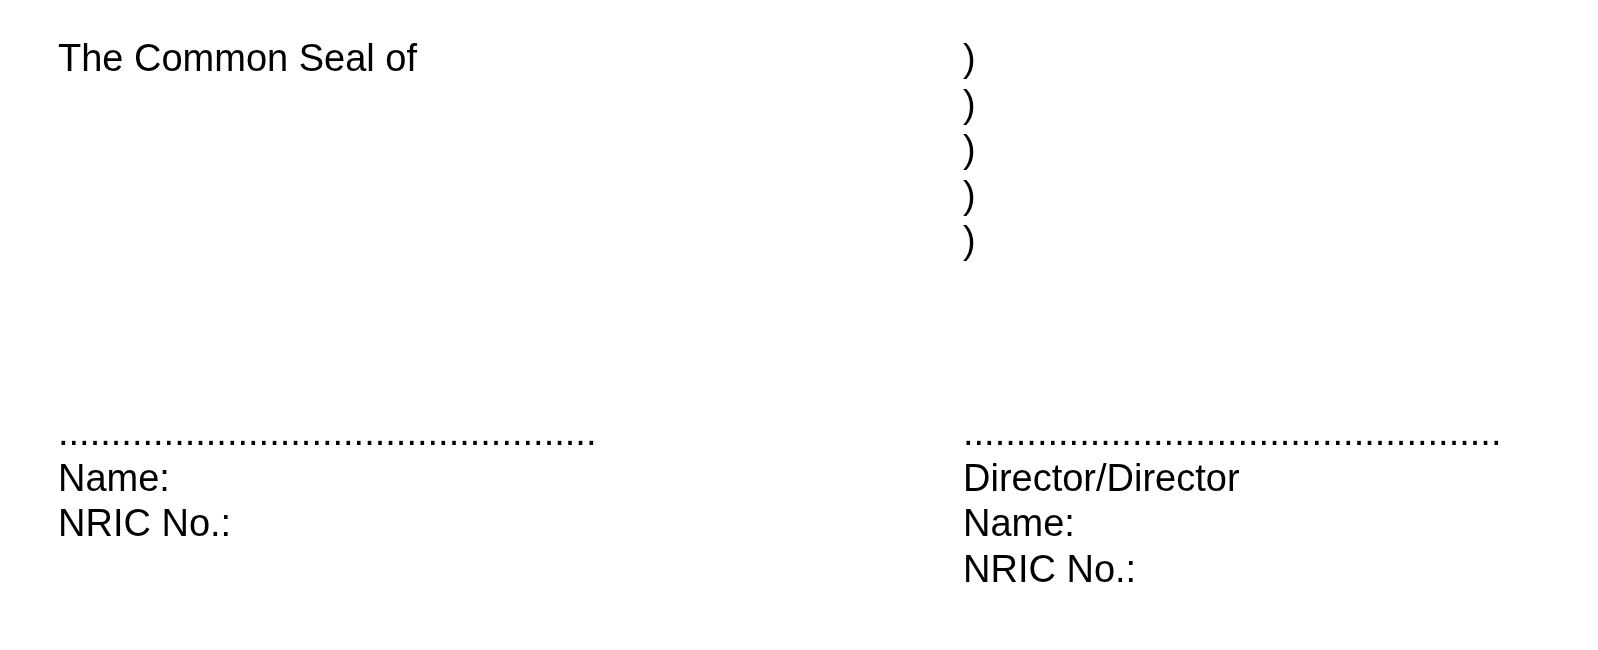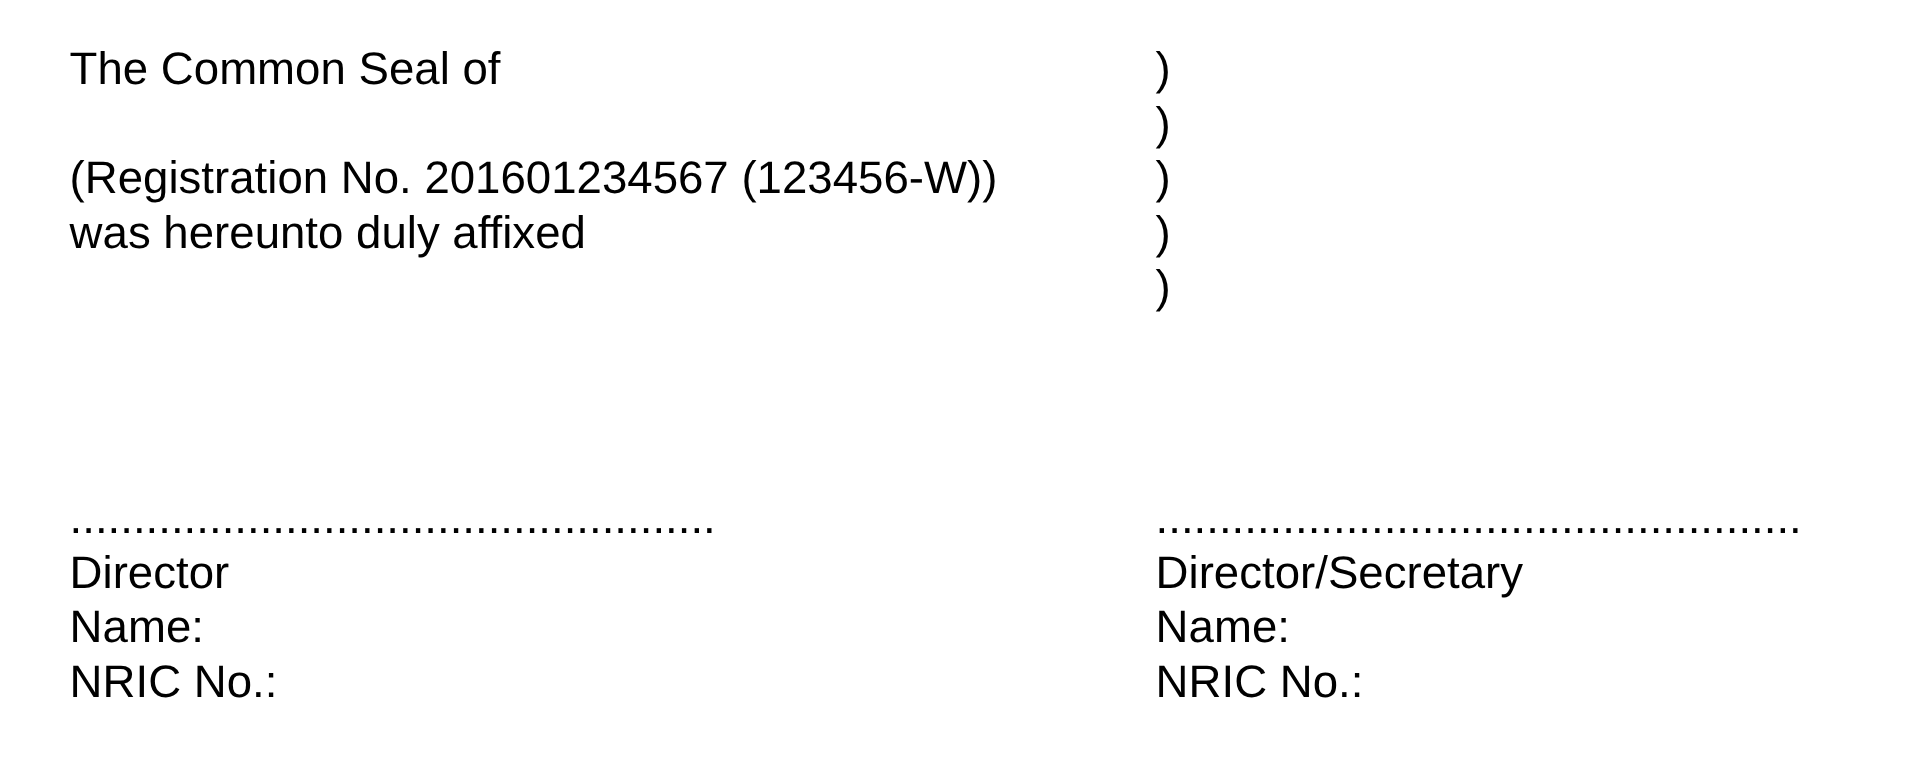--- a/index.html
+++ b/index.html
@@ -58,39 +58,36 @@
 
   <div class="attestation">
     <div class="att-row">
       <span class="att-text">The Common Seal of</span>
       <span class="bracket">)</span>
     </div>
     <div class="att-row">
       <span class="bracket">)</span>
     </div>
     <div class="att-row">
-      <span class="att-text">(Registration No. 201601234567 (123456-W))</span>
       <span class="bracket">)</span>
     </div>
     <div class="att-row">
-      <span class="att-text">was hereunto duly affixed</span>
       <span class="bracket">)</span>
     </div>
     <div class="att-row">
       <span class="bracket">)</span>
     </div>
   </div>
 
   <div class="sig-col sig-left">
     <div class="sig-line">...................................................</div>
-    <div class="sig-line">Director</div>
     <div class="sig-line">Name:</div>
     <div class="sig-line">NRIC No.:</div>
   </div>
 
   <div class="sig-col sig-right">
     <div class="sig-line">...................................................</div>
-    <div class="sig-line">Director/Secretary</div>
+    <div class="sig-line">Director/Director</div>
     <div class="sig-line">Name:</div>
     <div class="sig-line">NRIC No.:</div>
   </div>
 
 </div>
 
 </body></html>

